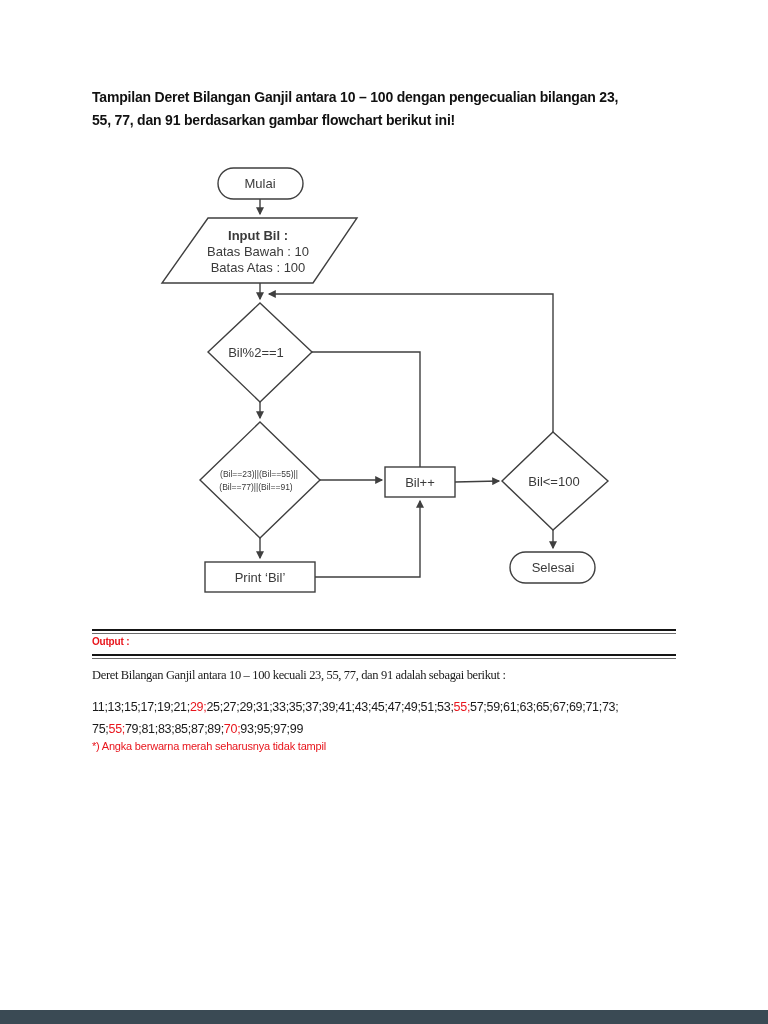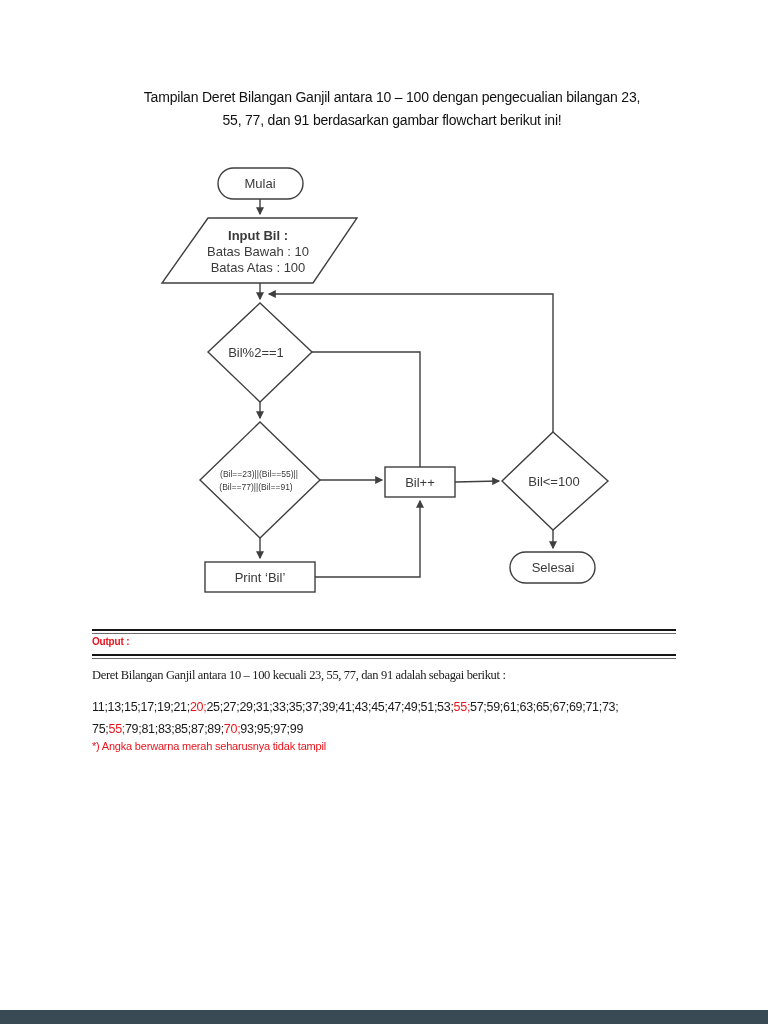--- a/index.html
+++ b/index.html
@@ -3,21 +3,21 @@
 <meta charset="utf-8">
 <style>
   html,body{margin:0;padding:0;}
   body{
     width:768px;height:1024px;position:relative;background:#ffffff;overflow:hidden;
     font-family:"Liberation Sans", sans-serif;color:var(--color-text,#1a1a1a);
   }
   .abs{position:absolute;}
   .title{
     left:92px;top:86px;width:600px;
-    font-weight:normal;font-size:14px;line-height:23px;letter-spacing:-0.2px;color:#111;text-align:center;
+    font-weight:bold;font-size:14px;line-height:23px;letter-spacing:-0.2px;color:#111;
   }
   .double-rule{
     left:92px;width:584px;height:5px;box-sizing:border-box;
     border-top:2px solid #151515;border-bottom:1px solid #6a6a6a;
   }
   .output-heading{
     left:92px;top:636px;font-weight:bold;font-size:10px;letter-spacing:-0.2px;
     color:var(--color-red,#e8151c);
   }
   .desc{
@@ -96,19 +96,19 @@
   </g>
 </svg>
 
 <div class="abs double-rule" style="top:629px"></div>
 <div class="abs output-heading">Output :</div>
 <div class="abs double-rule" style="top:654px"></div>
 
 <div class="abs desc">Deret Bilangan Ganjil antara 10 – 100 kecuali 23, 55, 77, dan 91 adalah sebagai berikut :</div>
 
 <div class="abs series">
-  <div><span>11;13;15;17;19;21;</span><span class="red">20;</span><span>25;27;29;31;33;35;37;39;41;43;45;47;49;51;53;</span><span class="red">55;</span><span>57;59;61;63;65;67;69;71;73;</span></div>
+  <div><span>11;13;15;17;19;21;</span><span class="red">29;</span><span>25;27;29;31;33;35;37;39;41;43;45;47;49;51;53;</span><span class="red">55;</span><span>57;59;61;63;65;67;69;71;73;</span></div>
   <div><span>75;</span><span class="red">55;</span><span>79;81;83;85;87;89;</span><span class="red">70;</span><span>93;95;97;99</span></div>
 </div>
 
 <div class="abs footnote">*) Angka berwarna merah seharusnya tidak tampil</div>
 
 <div class="abs footer-bar"></div>
 
 </body></html>

